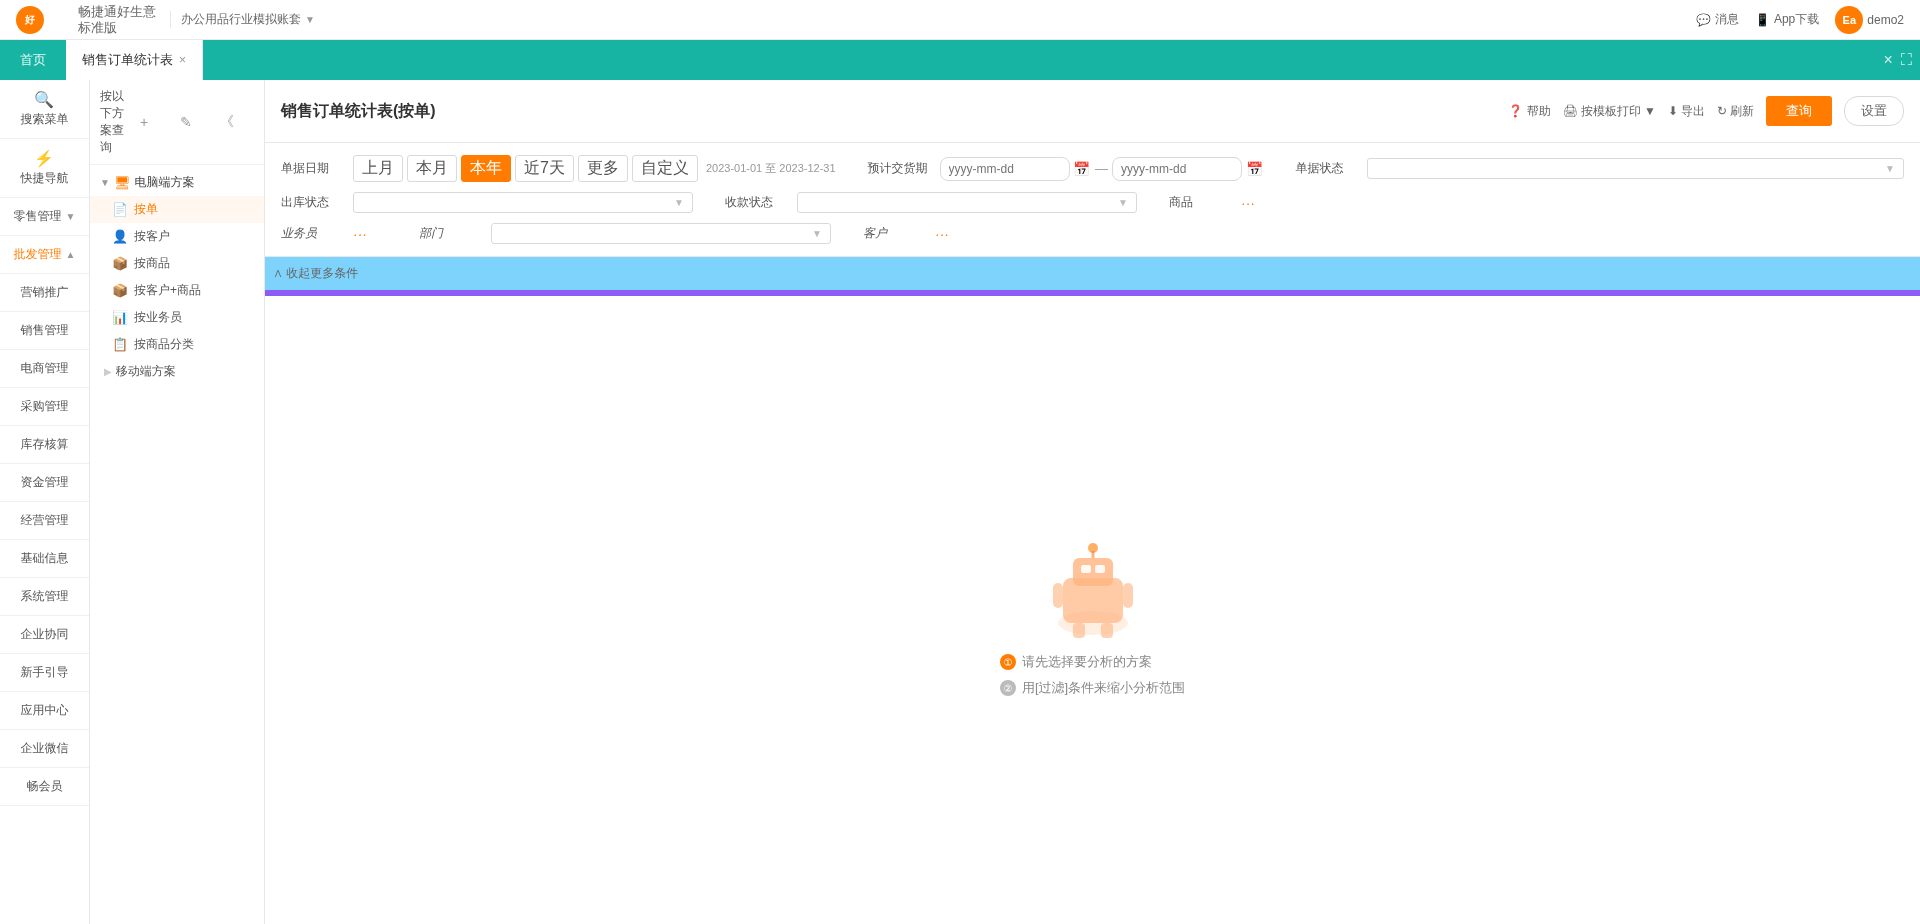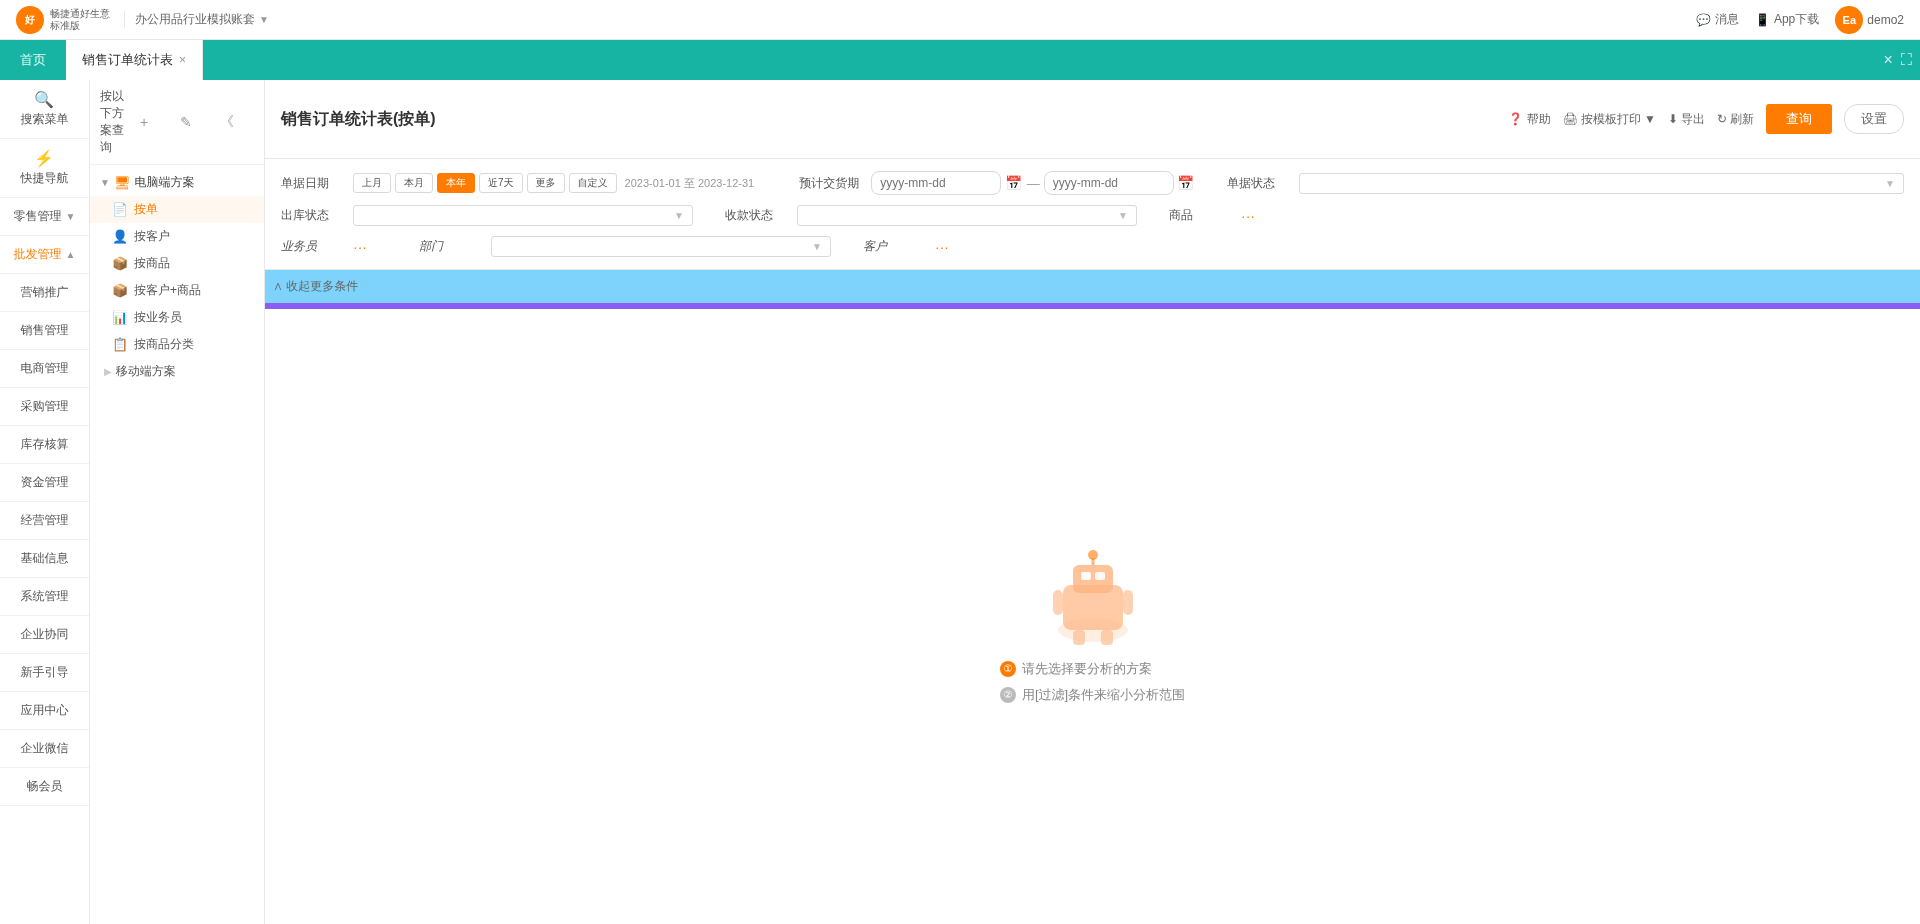--- a/index.html
+++ b/index.html
@@ -12,21 +12,21 @@
       display: flex;
       align-items: center;
       padding: 0 16px;
       border-bottom: 1px solid #e8e8e8;
       justify-content: space-between;
       flex-shrink: 0;
     }
     .top-bar-left { display: flex; align-items: center; gap: 10px; }
     .logo { display: flex; align-items: center; gap: 6px; }
     .logo-icon { width: 28px; height: 28px; background: #ff7c00; border-radius: 50%; display: flex; align-items: center; justify-content: center; color: #fff; font-size: 10px; font-weight: bold; }
-    .logo-text { font-size: 10px; color: #666; line-height: 1.2; }
+    .logo-text { font-size: 13px; color: #666; line-height: 1.2; margin-left: 28px; }
     .workspace-selector { display: flex; align-items: center; gap: 4px; font-size: 12px; color: #666; cursor: pointer; border-left: 1px solid #e8e8e8; padding-left: 10px; margin-left: 4px; }
     .workspace-selector .chevron { font-size: 10px; color: #999; }
 
     .top-bar-right { display: flex; align-items: center; gap: 16px; font-size: 12px; color: #666; }
     .top-bar-right-item { display: flex; align-items: center; gap: 4px; cursor: pointer; }
     .user-avatar { width: 28px; height: 28px; background: #ff7c00; border-radius: 50%; display: flex; align-items: center; justify-content: center; color: #fff; font-size: 11px; font-weight: bold; }
 
     
     .tab-bar {
       background: #17b3a3;
@@ -164,21 +164,21 @@
       flex: 1;
       display: flex;
       flex-direction: column;
       overflow: hidden;
       background: #f5f5f5;
     }
 
     
     .page-header {
       background: #fff;
-      padding: 24px 16px;
+      padding: 16px 16px;
       border-bottom: 1px solid #e8e8e8;
       display: flex;
       align-items: center;
       justify-content: space-between;
       flex-shrink: 0;
     }
     .page-title { font-size: 16px; font-weight: bold; color: #333; }
     .page-actions { display: flex; align-items: center; gap: 12px; font-size: 12px; color: #666; }
     .page-action-item { display: flex; align-items: center; gap: 3px; cursor: pointer; }
     .btn-query {
@@ -220,21 +220,21 @@
       white-space: nowrap;
       min-width: 60px;
     }
     .filter-date-btns { display: flex; align-items: center; gap: 4px; }
     .date-btn {
       padding: 2px 8px;
       border: 1px solid #d9d9d9;
       border-radius: 3px;
       background: #fff;
       color: #555;
-      font-size: 10px;
+      font-size: 16px;
       cursor: pointer;
     }
     .date-btn.active {
       background: #ff7c00;
       color: #fff;
       border-color: #ff7c00;
     }
     .date-range-text { font-size: 11px; color: #999; margin-left: 4px; }
     .filter-select {
       display: flex;
@@ -516,21 +516,21 @@
           <div class="filter-date-btns">
             <button class="date-btn">上月</button>
             <button class="date-btn">本月</button>
             <button class="date-btn active">本年</button>
             <button class="date-btn">近7天</button>
             <button class="date-btn">更多</button>
             <button class="date-btn">自定义</button>
             <span class="date-range-text">2023-01-01 至 2023-12-31</span>
           </div>
 
-          <span class="filter-label" style="margin-left:33px">预计交货期</span>
+          <span class="filter-label" style="margin-left:20px">预计交货期</span>
           <div class="date-input-group">
             <input class="date-input-field" type="text" placeholder="yyyy-mm-dd" style="">
             <span class="date-calendar-icon">📅</span>
             <span class="date-separator">—</span>
             <input class="date-input-field" type="text" placeholder="yyyy-mm-dd" style="">
             <span class="date-calendar-icon">📅</span>
           </div>
 
           <span class="filter-label" style="margin-left:20px">单据状态</span>
           <div class="status-select">

